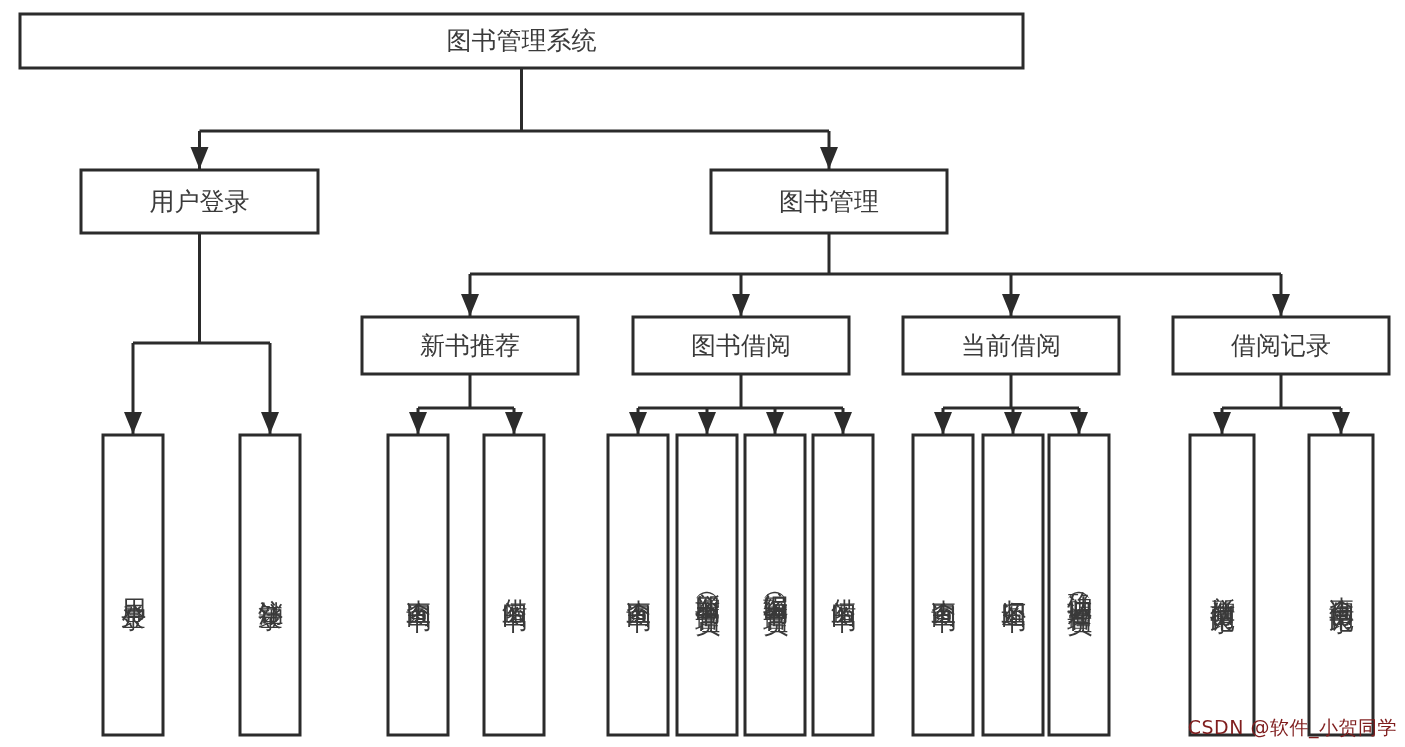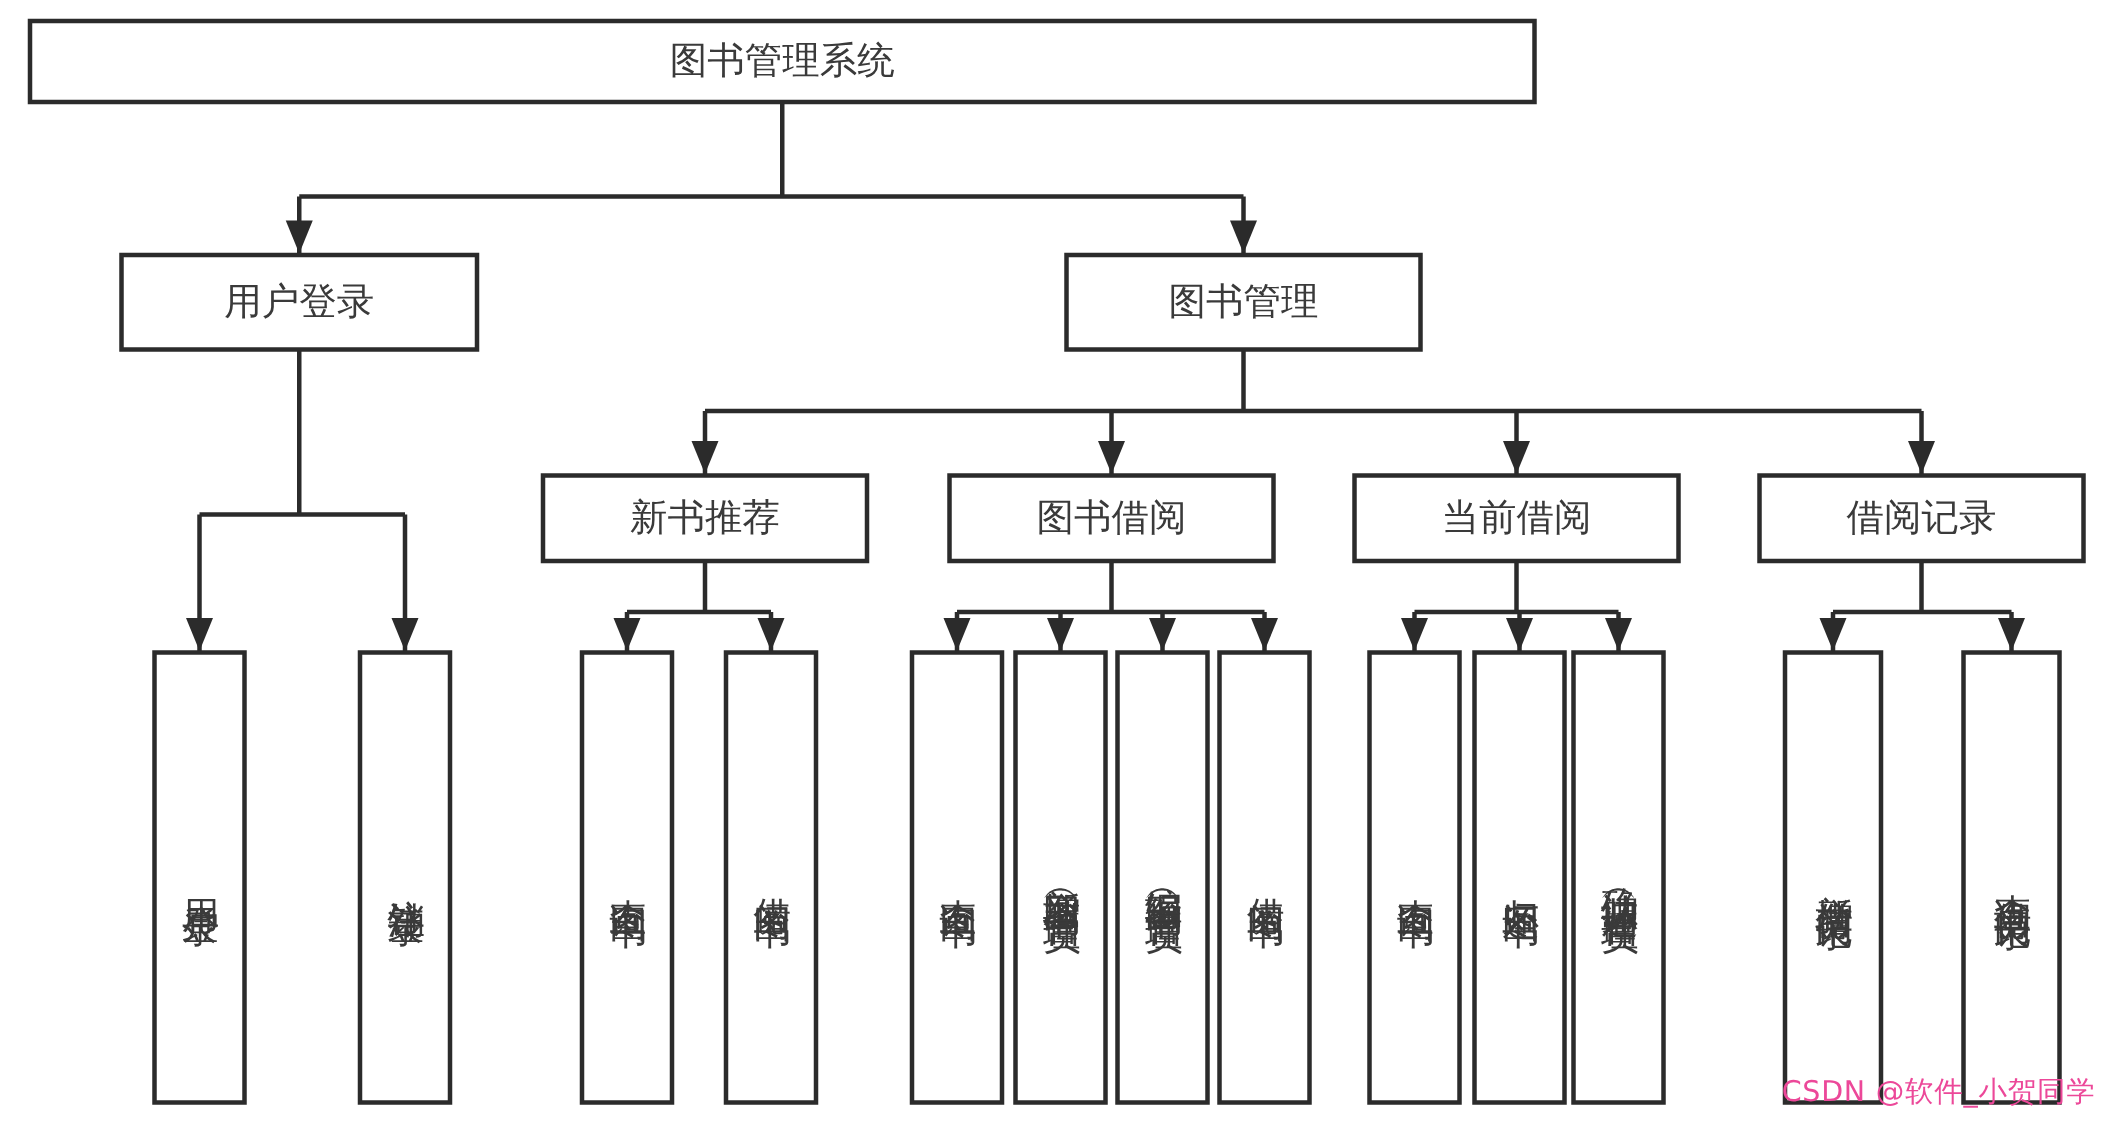--- a/index.html
+++ b/index.html
@@ -67,21 +67,21 @@
   .arrow-head {
     fill: #2b2b2b;
     stroke: none;
   }
   .watermark {
     position: absolute;
     right: 8px;
     bottom: 6px;
     font-family: "DejaVu Sans", "Liberation Sans", sans-serif;
     font-size: 19px;
-    color: #ec4899;
+    color: #7f1d1d;
     white-space: nowrap;
     letter-spacing: 0.5px;
     text-align: center;
   }
 </style>
 </head>
 <body>
 
 <div id="diagram-root">
 

